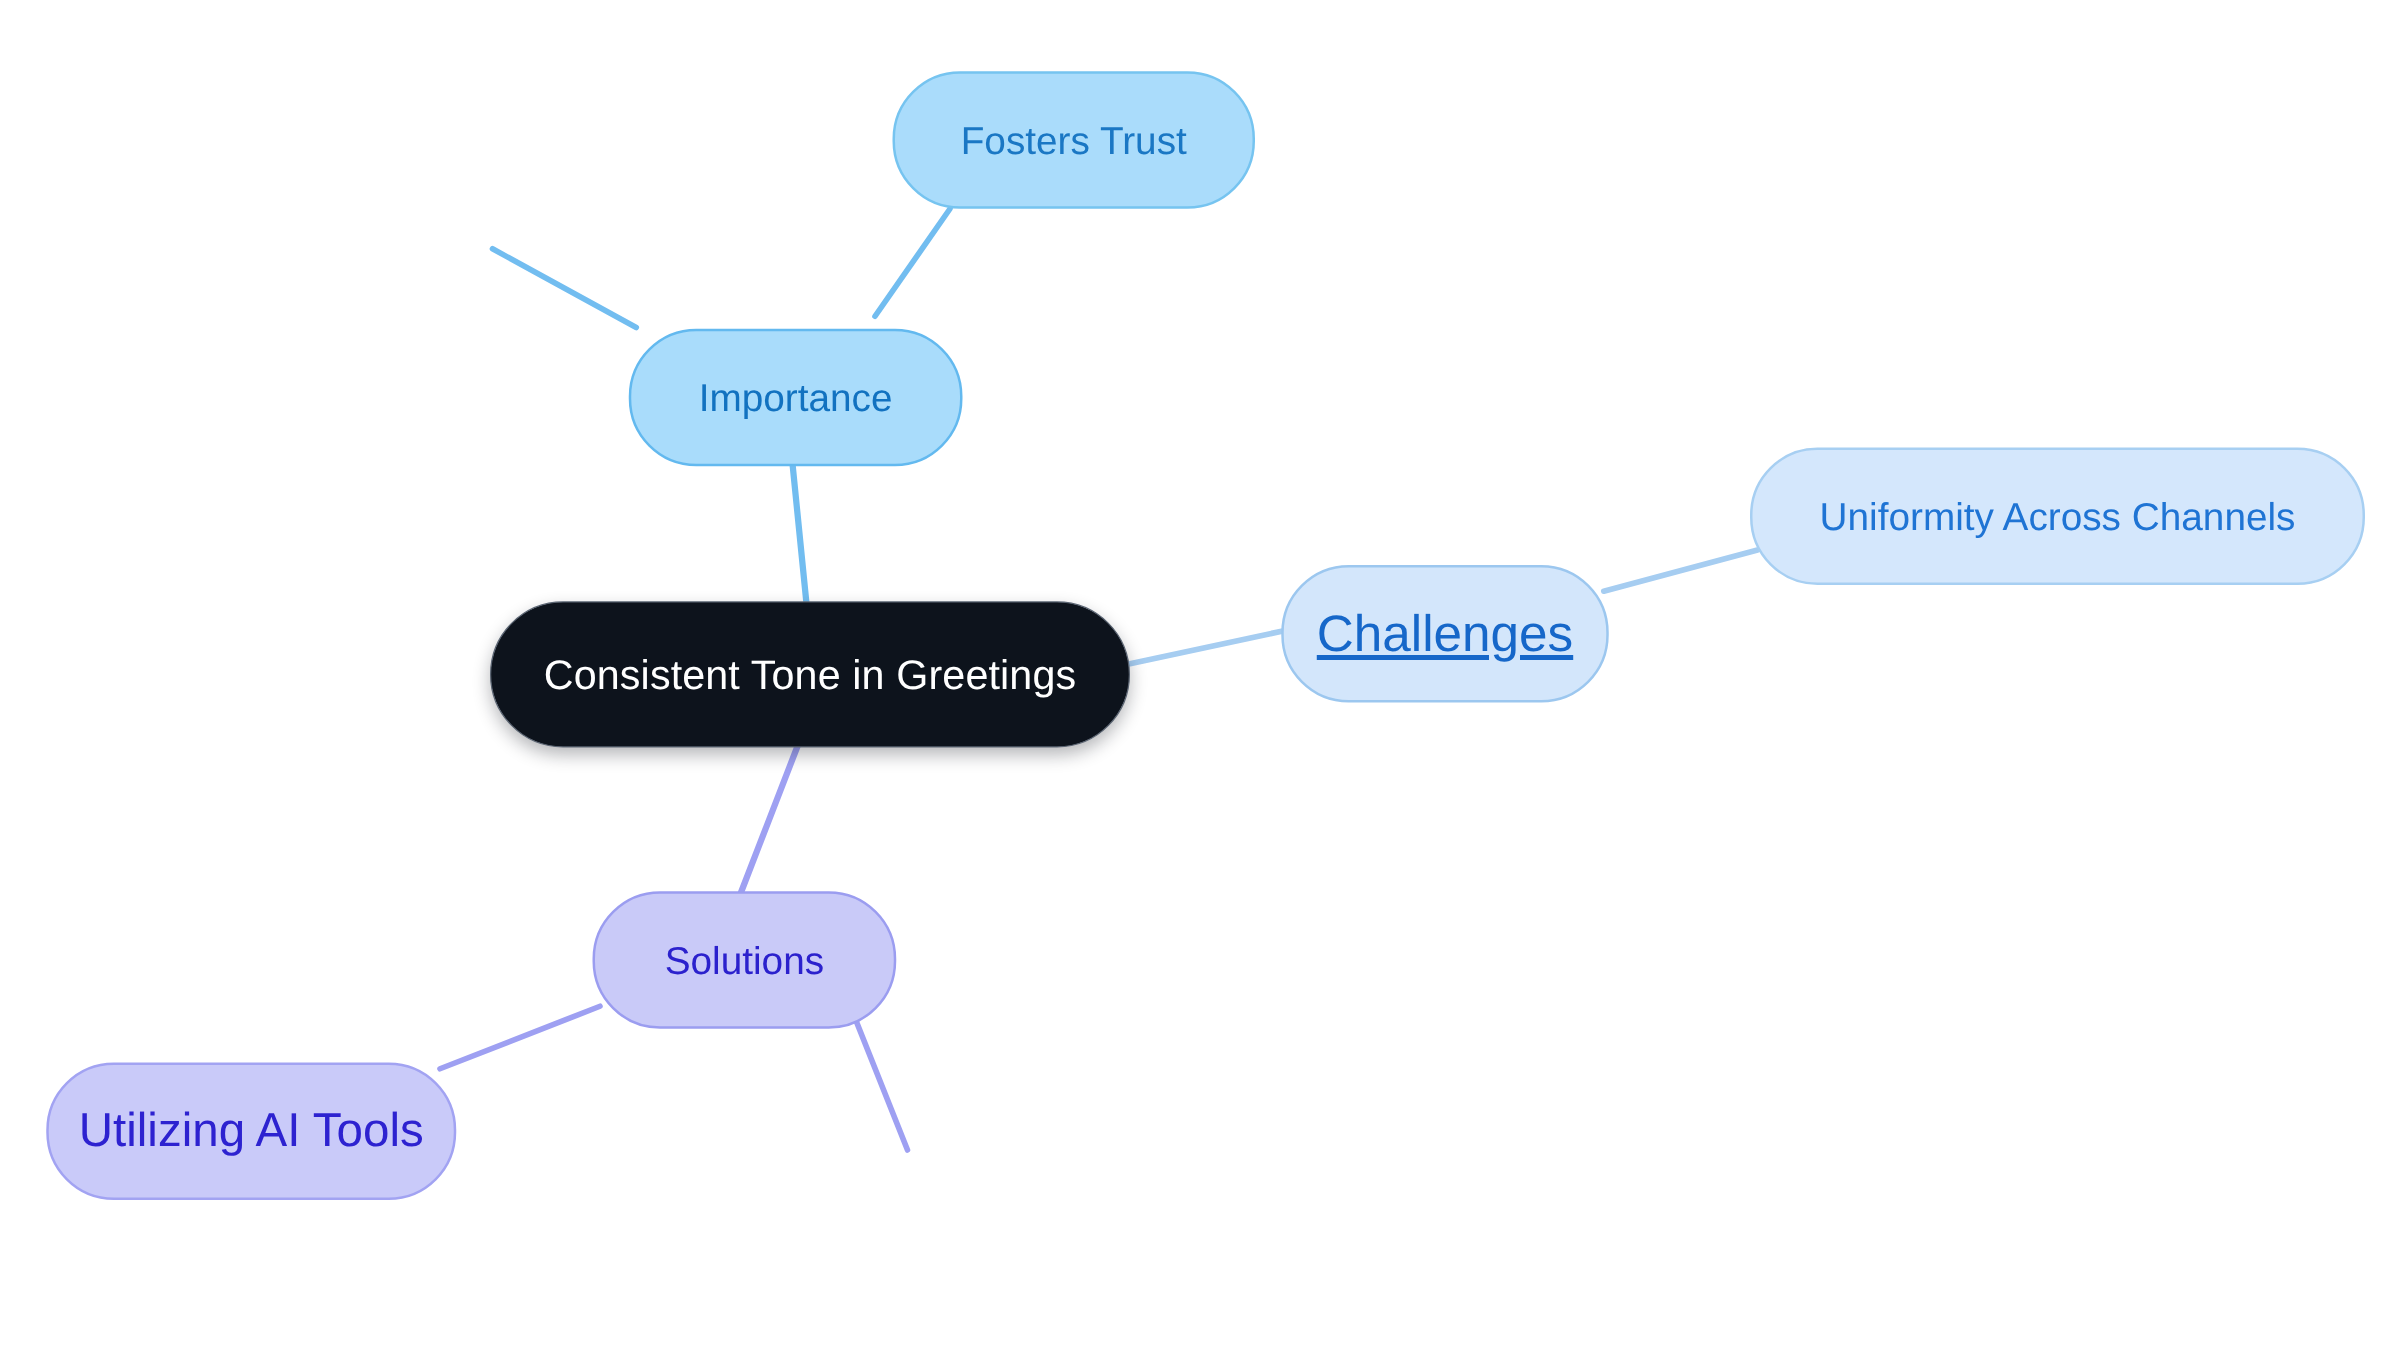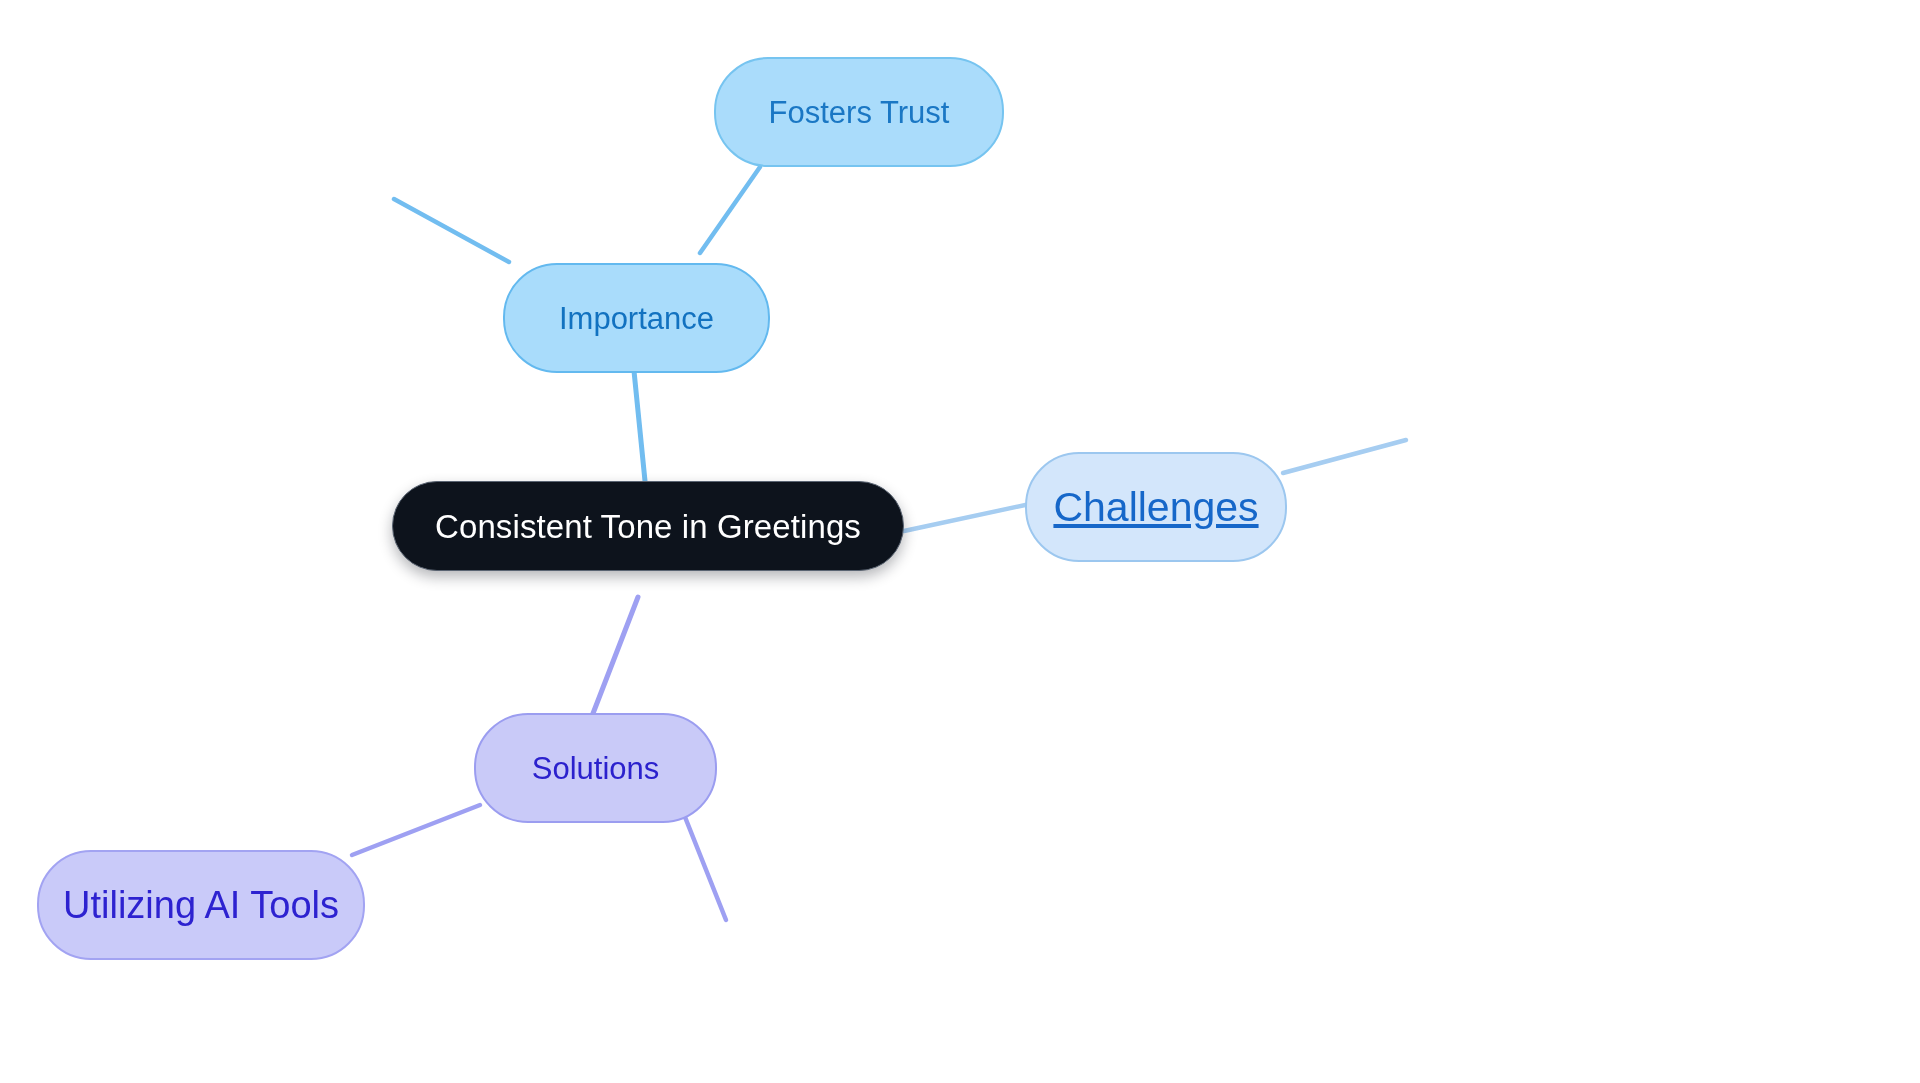--- a/index.html
+++ b/index.html
@@ -128,26 +128,29 @@
 
 
   <div class="node node-leaf-blue" style="left: 714px; top: 57px; width: 290px; height: 110px; background: rgb(170, 220, 251); border-color: rgb(118, 196, 240); color: rgb(26, 119, 196); text-align: right;">
     <span class="node-label">Fosters Trust</span>
   </div>
 
   <div class="node node-branch-blue" style="left: 503px; top: 263px; width: 267px; height: 110px; background: rgb(169, 220, 251); border-color: rgb(99, 185, 239); color: rgb(18, 114, 192);">
     <span class="node-label">Importance</span>
   </div>
 
+  <div class="node node-leaf-paleblue" style="left: 1400px; top: 358px; width: 492px; height: 110px; background: rgb(212, 231, 252); border-color: rgb(167, 207, 242); color: rgb(31, 116, 212);">
+    <span class="node-label">Uniformity Across Channels</span>
+  </div>
 
   <div class="node node-branch-paleblue" style="left: 1025px; top: 452px; width: 262px; height: 110px; background: rgb(211, 230, 251); border-color: rgb(156, 199, 239); color: rgb(22, 103, 201);">
     <span class="node-label">Challenges</span>
   </div>
 
-  <div class="node node-root" style="left: 392px; top: 481px; width: 512px; height: 90px; background: rgb(13, 19, 28); color: rgb(255, 255, 255);">
+  <div class="node node-root" style="left: 392px; top: 481px; width: 512px; height: 117px; background: rgb(13, 19, 28); color: rgb(255, 255, 255);">
     <span class="node-label">Consistent Tone in Greetings</span>
   </div>
 
   <div class="node node-branch-purple" style="left: 474px; top: 713px; width: 243px; height: 110px; background: rgb(201, 202, 248); border-color: rgb(155, 157, 240); color: rgb(43, 33, 205);">
     <span class="node-label">Solutions</span>
   </div>
 
   <div class="node node-leaf-purple" style="left: 37px; top: 850px; width: 328px; height: 110px; background: rgb(201, 202, 249); border-color: rgb(162, 163, 242); color: rgb(45, 34, 208);">
     <span class="node-label">Utilizing AI Tools</span>
   </div>

